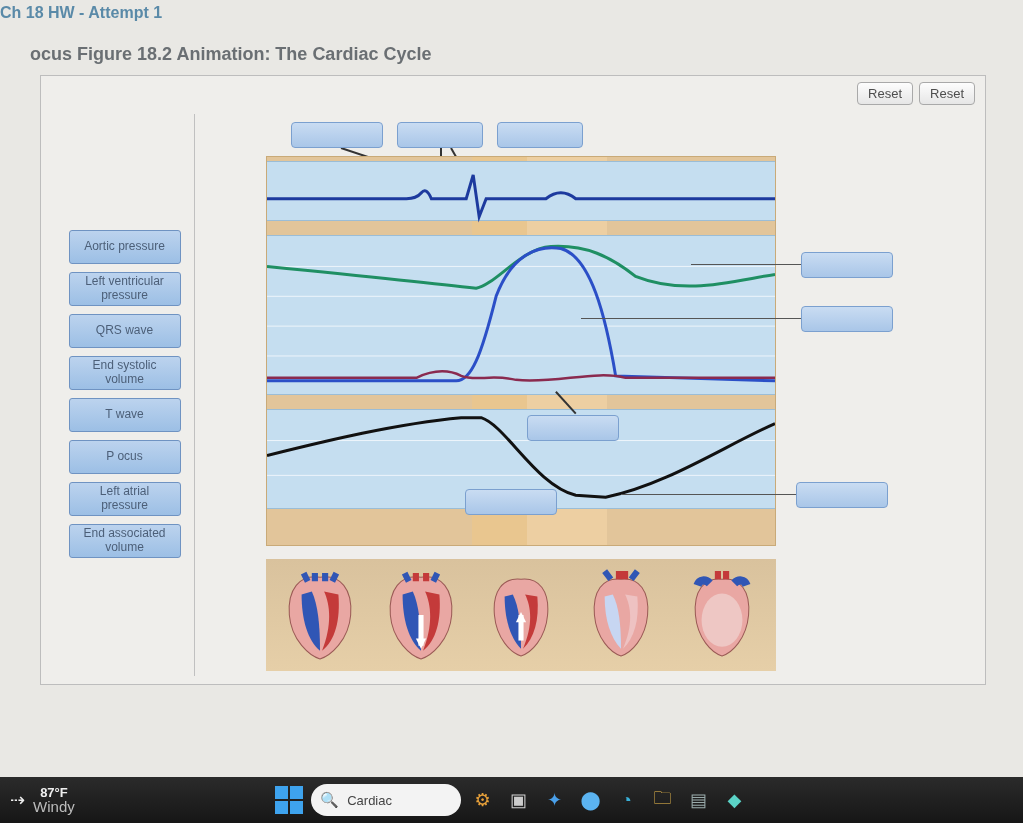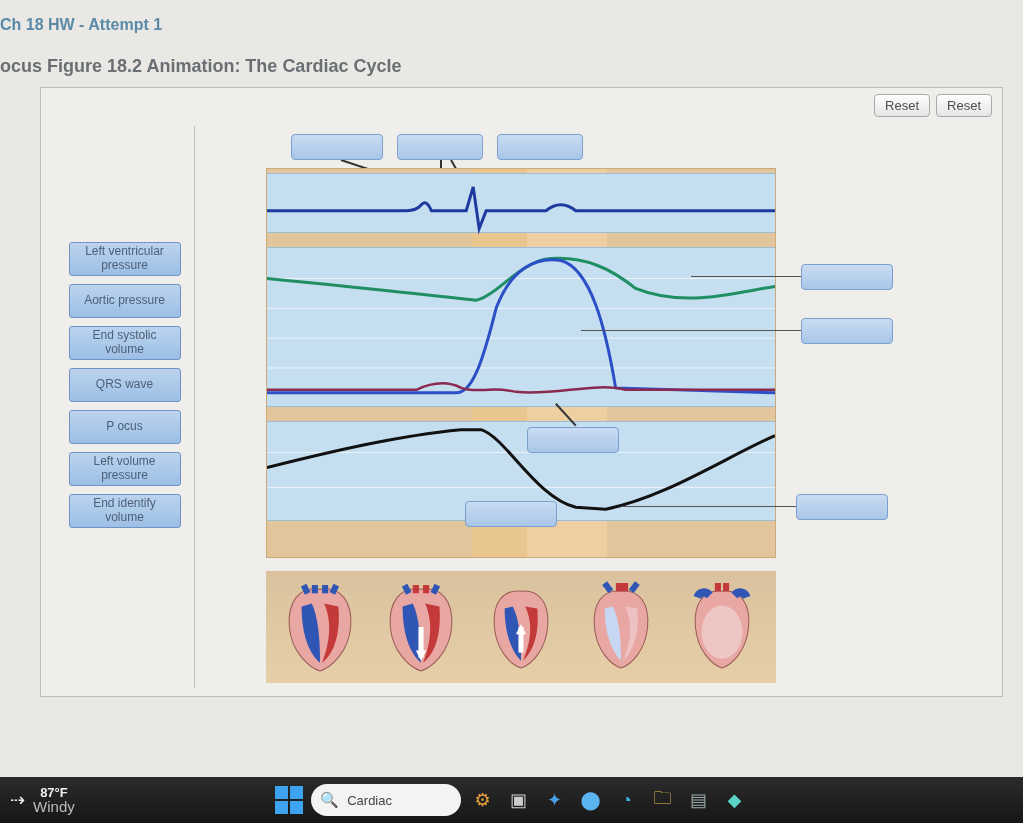--- a/index.html
+++ b/index.html
@@ -3,29 +3,29 @@
 <meta charset="utf-8">
 <style>
   * { box-sizing: border-box; margin: 0; padding: 0; }
   body {
     font-family: Arial, Helvetica, sans-serif;
     background: #e9e8e4;
     width: 1023px;
     overflow: hidden;
     color: #333;
   }
-  .page { padding: 16px 0 0 0; }
+  .page { padding: 4px 0 0 0; }
   .crumb { color: #5a8aa8; font-weight: bold; font-size: 16px; padding-left: 0; }
-  .figtitle { color: #6a6f73; font-weight: bold; font-size: 18px; margin-top: 22px; padding-left: 0; }
+  .figtitle { color: #6a6f73; font-weight: bold; font-size: 18px; margin-top: 22px; padding-left: 0; margin-left: 30px; }
   .instruction { color: #6e6f71; font-weight: bold; font-size: 14px; margin-top: 18px; padding-left: 30px; }
   .hints { color: #5a8aa8; font-weight: bold; font-size: 14px; margin-top: 12px; padding-left: 30px; cursor: pointer; }
   .hints .tri { display: inline-block; transform: none; margin-right: 4px; }
   .frame {
     position: relative;
-    margin: 10px 20px 0 40px;
+    margin: 10px 37px 0 40px;
     border: 1px solid #bdbdbd;
     background: #efeeeb;
     height: 610px;
     overflow: hidden;
   }
   .toolbar {
     position: absolute; top: 6px; right: 10px;
     display: flex; gap: 6px;
   }
   .tool-btn {
@@ -194,27 +194,28 @@
 
   <div class="frame">
     <div class="toolbar">
       <button class="tool-btn">Reset</button>
       <button class="tool-btn">Reset</button>
     </div>
 
     <div class="work">
 
       <div class="bank">
+        <div class="label-chip">Aortic pressure</div>
         <div class="label-chip">Left ventricular pressure</div>
-        <div class="label-chip">Aortic pressure</div>
+        <div class="label-chip">QRS wave</div>
         <div class="label-chip">End systolic volume</div>
-        <div class="label-chip">QRS wave</div>
+        <div class="label-chip">T wave</div>
         <div class="label-chip">P ocus</div>
-        <div class="label-chip">Left volume pressure</div>
-        <div class="label-chip">End identify volume</div>
+        <div class="label-chip">Left atrial pressure</div>
+        <div class="label-chip">End associated volume</div>
       </div>
 
       <div class="figure">
 
         <div class="droprow">
           <div class="dropslot wide"></div>
           <div class="dropslot"></div>
           <div class="dropslot"></div>
         </div>
 

